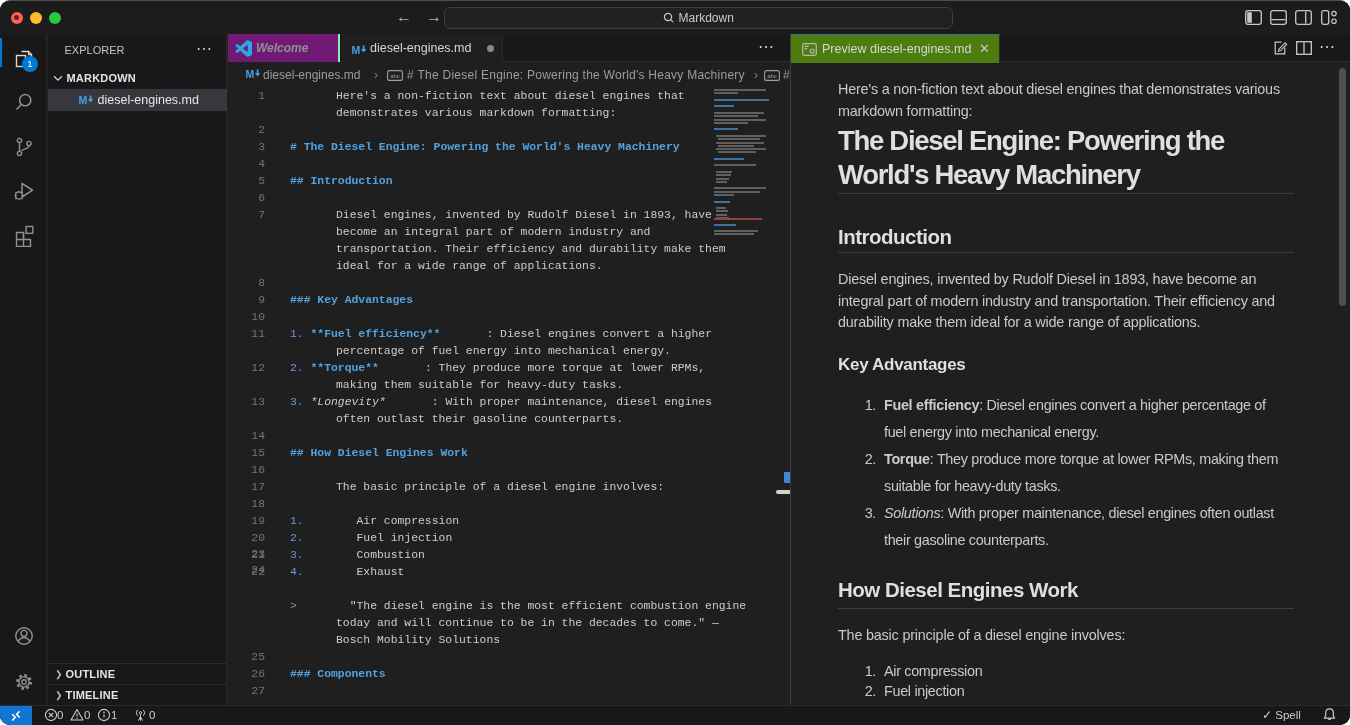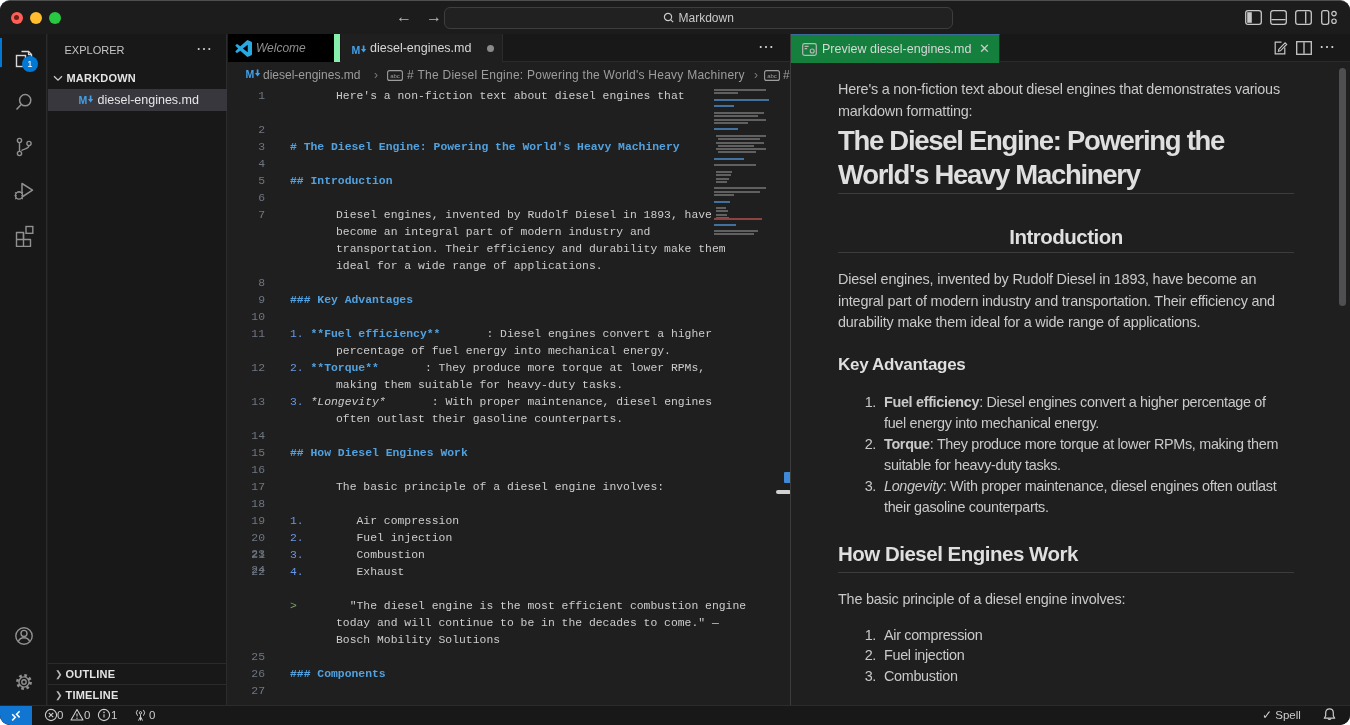--- a/index.html
+++ b/index.html
@@ -33,21 +33,21 @@
 #editor .ln, #editor .cl { }
 
 #rpane { position:absolute; left:791px; top:33px; width:559px; bottom:20px; background:#1f1f1f; }
 #rtabbar { position:absolute; left:0; top:0; width:559px; height:28px; background:#181818; border-bottom:1px solid #2b2b2b; }
 #preview { position:absolute; left:0; top:28px; width:559px; bottom:0; overflow:hidden; color:#c9c9c9; }
 #pcontent { position:absolute; left:47px; top:0; width:456px; }
 #pcontent p { font-size:14.4px; letter-spacing:-0.2px; line-height:21.6px; color:#c9c9c9; }
 #pcontent h1 { font-size:27.5px; letter-spacing:-1.3px; line-height:33.5px; color:#dfdfdf; }
 #pcontent h2 { font-size:20.5px; letter-spacing:-0.5px; color:#dfdfdf; }
 #pcontent h3 { font-size:17px; letter-spacing:-0.3px; color:#dfdfdf; }
-#pcontent ol { font-size:14.4px; letter-spacing:-0.32px; line-height:21px; color:#c9c9c9; list-style:none; }
+#pcontent ol { font-size:14.4px; letter-spacing:-0.32px; line-height:27px; color:#c9c9c9; list-style:none; }
 .hr { border-bottom:1px solid #3c3c3c; }
 .linum { display:inline-block; width:46px; text-align:right; padding-right:8px; }
 
 #statusbar { position:absolute; left:0; right:0; bottom:0; height:20px; background:#181818; border-top:1px solid #2b2b2b;
   color:#cccccc; font-size:11.5px; }
 #remote { position:absolute; left:0; top:0; width:32px; height:20px; background:#1176d2; }
 .sitem { position:absolute; top:0; height:20px; line-height:19px; }
 .sitem svg { vertical-align:-2.5px; }
 </style></head>
 <body>
@@ -146,21 +146,21 @@
       <span style="position:absolute;left:17.5px;font-size:11px;font-weight:bold;color:#e4e4e4;letter-spacing:0.2px;">OUTLINE</span>
     </div>
     <div style="position:absolute;left:0;bottom:0;width:179px;height:21px;border-top:1px solid #2b2b2b;line-height:21px;">
       <span style="position:absolute;left:7px;top:0;color:#b8b8b8;font-size:9px;">❯</span>
       <span style="position:absolute;left:17.5px;font-size:11px;font-weight:bold;color:#e4e4e4;letter-spacing:0.2px;">TIMELINE</span>
     </div>
   </div>
 
   <div id="egroup">
     <div id="tabbar">
-      <div class="tab" style="left:0;width:112px;background:#000000;border-right:6px solid #86efac;">
+      <div class="tab" style="left:0;width:112px;background:#701a75;border-right:2px solid #86efac;font-weight:bold;">
         <span style="position:absolute;left:7px;top:6px;"><svg width="17" height="17" viewBox="0 0 100 100" xmlns="http://www.w3.org/2000/svg">
               <path d="M96.46 10.8L76.4 1.15a6.06 6.06 0 00-6.91 1.18L31.2 37.27 14.53 24.62a4.05 4.05 0 00-5.18.23L3.96 29.7a4.04 4.04 0 000 5.98L18.43 50 3.96 64.32a4.04 4.04 0 000 5.98l5.39 4.85a4.05 4.05 0 005.18.23L31.2 62.73l38.29 34.94a6.06 6.06 0 006.91 1.18l20.06-9.65A6.07 6.07 0 00100 83.74V16.26a6.07 6.07 0 00-3.54-5.46zM75 72.68L45.95 50 75 27.32z" fill="#29a9e1"></path>
             </svg></span>
         <span style="position:absolute;left:28px;top:0;line-height:28px;font-size:12px;font-style:italic;color:#909090;">Welcome</span>
       </div>
       <div class="tab" style="left:113px;width:162px;background:#1f1f1f;border-right:1px solid #2b2b2b;height:29px;">
         <span style="position:absolute;left:11px;top:7px;"><svg width="16" height="11" viewBox="0 0 16 11" style="" xmlns="http://www.w3.org/2000/svg">
               <text x="-0.5" y="9.5" font-size="10.5" font-weight="bold" fill="#42a0e8" font-family="Liberation Sans">M</text>
               <path d="M11.6 1.5v4.6" stroke="#42a0e8" stroke-width="1.7"></path>
               <path d="M8.9 5l2.7 3.6L14.3 5z" fill="#42a0e8"></path>
@@ -213,20 +213,21 @@
 <div class="ln" style="top:511.5px">19</div>
 <div class="ln" style="top:528.5px">20</div>
 <div class="ln" style="top:545.5px">21</div>
 <div class="ln" style="top:562.5px">22</div>
 <div class="ln" style="top:545px">23</div>
 <div class="ln" style="top:561px">24</div>
 <div class="ln" style="top:647.5px">25</div>
 <div class="ln" style="top:664.5px">26</div>
 <div class="ln" style="top:681.5px">27</div>
 <div class="cl" style="top:86.5px"><span class="ct">Here's a non-fiction text about diesel engines that</span></div>
+<div class="cl" style="top:103.5px"><span class="ct">demonstrates various markdown formatting:</span></div>
 <div class="cl" style="top:137.5px"><span class="ch"># The Diesel Engine: Powering the World's Heavy Machinery</span></div>
 <div class="cl" style="top:171.5px"><span class="ch">## Introduction</span></div>
 <div class="cl" style="top:205.5px"><span class="ct">Diesel engines, invented by Rudolf Diesel in 1893, have</span></div>
 <div class="cl" style="top:239.5px"><span class="ct">transportation. Their efficiency and durability make them</span></div>
 <div class="cl" style="top:222.5px"><span class="ct">become an integral part of modern industry and</span></div>
 <div class="cl" style="top:256.5px"><span class="ct">ideal for a wide range of applications.</span></div>
 <div class="cl" style="top:290.5px"><span class="ch">### Key Advantages</span></div>
 <div class="cl" style="top:324.5px"><span class="cn">1. </span><span class="chb">**Fuel efficiency**</span><span class="ct">: Diesel engines convert a higher</span></div>
 <div class="cl" style="top:341.5px"><span class="ct">percentage of fuel energy into mechanical energy.</span></div>
 <div class="cl" style="top:358.5px"><span class="cn">2. </span><span class="chb">**Torque**</span><span class="ct">: They produce more torque at lower RPMs,</span></div>
@@ -278,21 +279,21 @@
 <div style="position:absolute;left:714px;top:216.5px;width:48px;height:2px;background:#8f4340"></div>
         <div style="position:absolute;left:784px;top:471px;width:8px;height:11px;background:#3e8ad8;border-radius:1px;"></div>
         <div style="position:absolute;left:776px;top:489px;width:15px;height:4px;background:#d2d2d2;border-radius:2px;"></div>
       </div>
     </div>
   </div>
   <div style="position:absolute;left:790px;top:33px;width:1px;bottom:20px;background:#3c3c3c;"></div>
 
   <div id="rpane">
     <div id="rtabbar">
-      <div class="tab" style="left:0;width:209px;background:#15803d;border-right:1px solid #2b2b2b;height:29px;border-top:1.5px solid #3a6a99;text-align:center;">
+      <div class="tab" style="left:0;width:209px;background:#4d7c0f;border-right:1px solid #2b2b2b;height:29px;border-top:1.5px solid #3a6a99;text-align:center;">
         <span style="position:absolute;left:11px;top:7px;"><svg width="15" height="13" viewBox="0 0 15 13" style="" xmlns="http://www.w3.org/2000/svg">
               <rect x="0.7" y="0.7" width="13.6" height="11.6" rx="1.8" fill="none" stroke="#b8b8b8" stroke-width="1.2"></rect>
               <path d="M2.6 3.4h4M2.6 5.6h2.6" stroke="#b8b8b8" stroke-width="1.1"></path>
               <circle cx="10.2" cy="8" r="2" fill="none" stroke="#b8b8b8" stroke-width="1.1"></circle>
             </svg></span>
         <span style="position:absolute;left:31px;top:0;line-height:28px;font-size:12.5px;color:#d7d7d7;">Preview diesel-engines.md</span>
         <span style="position:absolute;left:188px;top:0;line-height:28px;font-size:13px;color:#cccccc;">✕</span>
       </div>
       <div style="position:absolute;left:481px;top:6px;"><svg width="16" height="16" viewBox="0 0 16 16" style="" xmlns="http://www.w3.org/2000/svg">
             <path d="M9.5 2.2H3.2v11.6h9.6V7.5" fill="none" stroke="#c8c8c8" stroke-width="1.2"></path>
@@ -302,28 +303,28 @@
             <rect x="0.7" y="0.7" width="14.6" height="12.6" fill="none" stroke="#c8c8c8" stroke-width="1.3"></rect>
             <path d="M8 1.2v11.6" stroke="#c8c8c8" stroke-width="1.3"></path>
           </svg></div>
       <div style="position:absolute;left:528px;top:0;line-height:26px;font-size:16px;color:#cfcfcf;letter-spacing:0.5px;">⋯</div>
     </div>
     <div id="preview">
       <div id="pcontent">
         <p style="margin-top:17px;">Here's a non-fiction text about diesel engines that demonstrates various<br>markdown formatting:</p>
         <h1 style="margin-top:2px;">The Diesel Engine: Powering the<br>World's Heavy Machinery</h1>
         <div class="hr" style="margin-top:2px;"></div>
-        <h2 style="margin-top:31px;text-align:center;">Introduction</h2>
+        <h2 style="margin-top:31px;">Introduction</h2>
         <div class="hr" style="margin-top:3px;"></div>
         <p style="margin-top:16px;">Diesel engines, invented by Rudolf Diesel in 1893, have become an<br>integral part of modern industry and transportation. Their efficiency and<br>durability make them ideal for a wide range of applications.</p>
         <h3 style="margin-top:21px;">Key Advantages</h3>
         <ol style="margin-top:17px;">
           <li><span class="linum">1.</span><b>Fuel efficiency</b>: Diesel engines convert a higher percentage of<br><span class="linum"></span>fuel energy into mechanical energy.</li>
           <li><span class="linum">2.</span><b>Torque</b>: They produce more torque at lower RPMs, making them<br><span class="linum"></span>suitable for heavy-duty tasks.</li>
-          <li><span class="linum">3.</span><i>Longevity</i>: With proper maintenance, diesel engines often outlast<br><span class="linum"></span>their gasoline counterparts.</li>
+          <li><span class="linum">3.</span><i>Solutions</i>: With proper maintenance, diesel engines often outlast<br><span class="linum"></span>their gasoline counterparts.</li>
         </ol>
         <h2 style="margin-top:24px;">How Diesel Engines Work</h2>
         <div class="hr" style="margin-top:6px;"></div>
         <p style="margin-top:16px;">The basic principle of a diesel engine involves:</p>
         <ol style="margin-top:14px;line-height:20.8px;">
           <li><span class="linum">1.</span>Air compression</li>
           <li><span class="linum">2.</span>Fuel injection</li>
           <li><span class="linum">3.</span>Combustion</li>
         </ol>
       </div>

